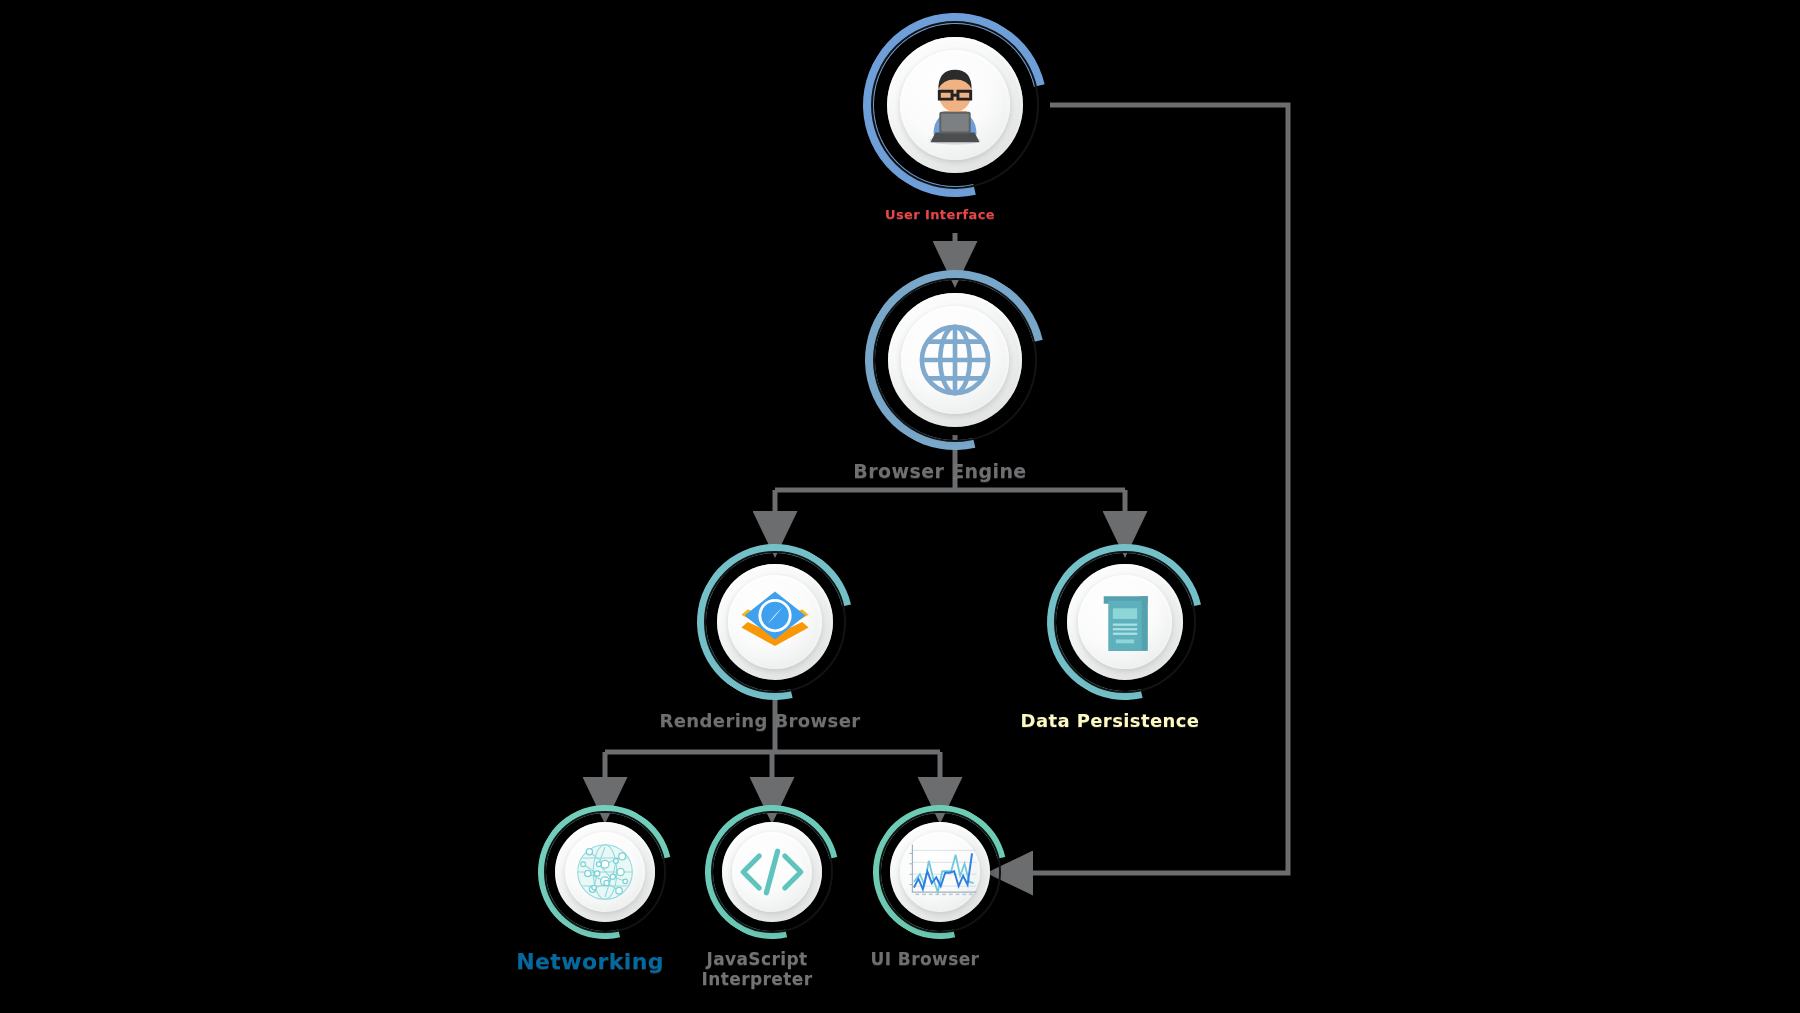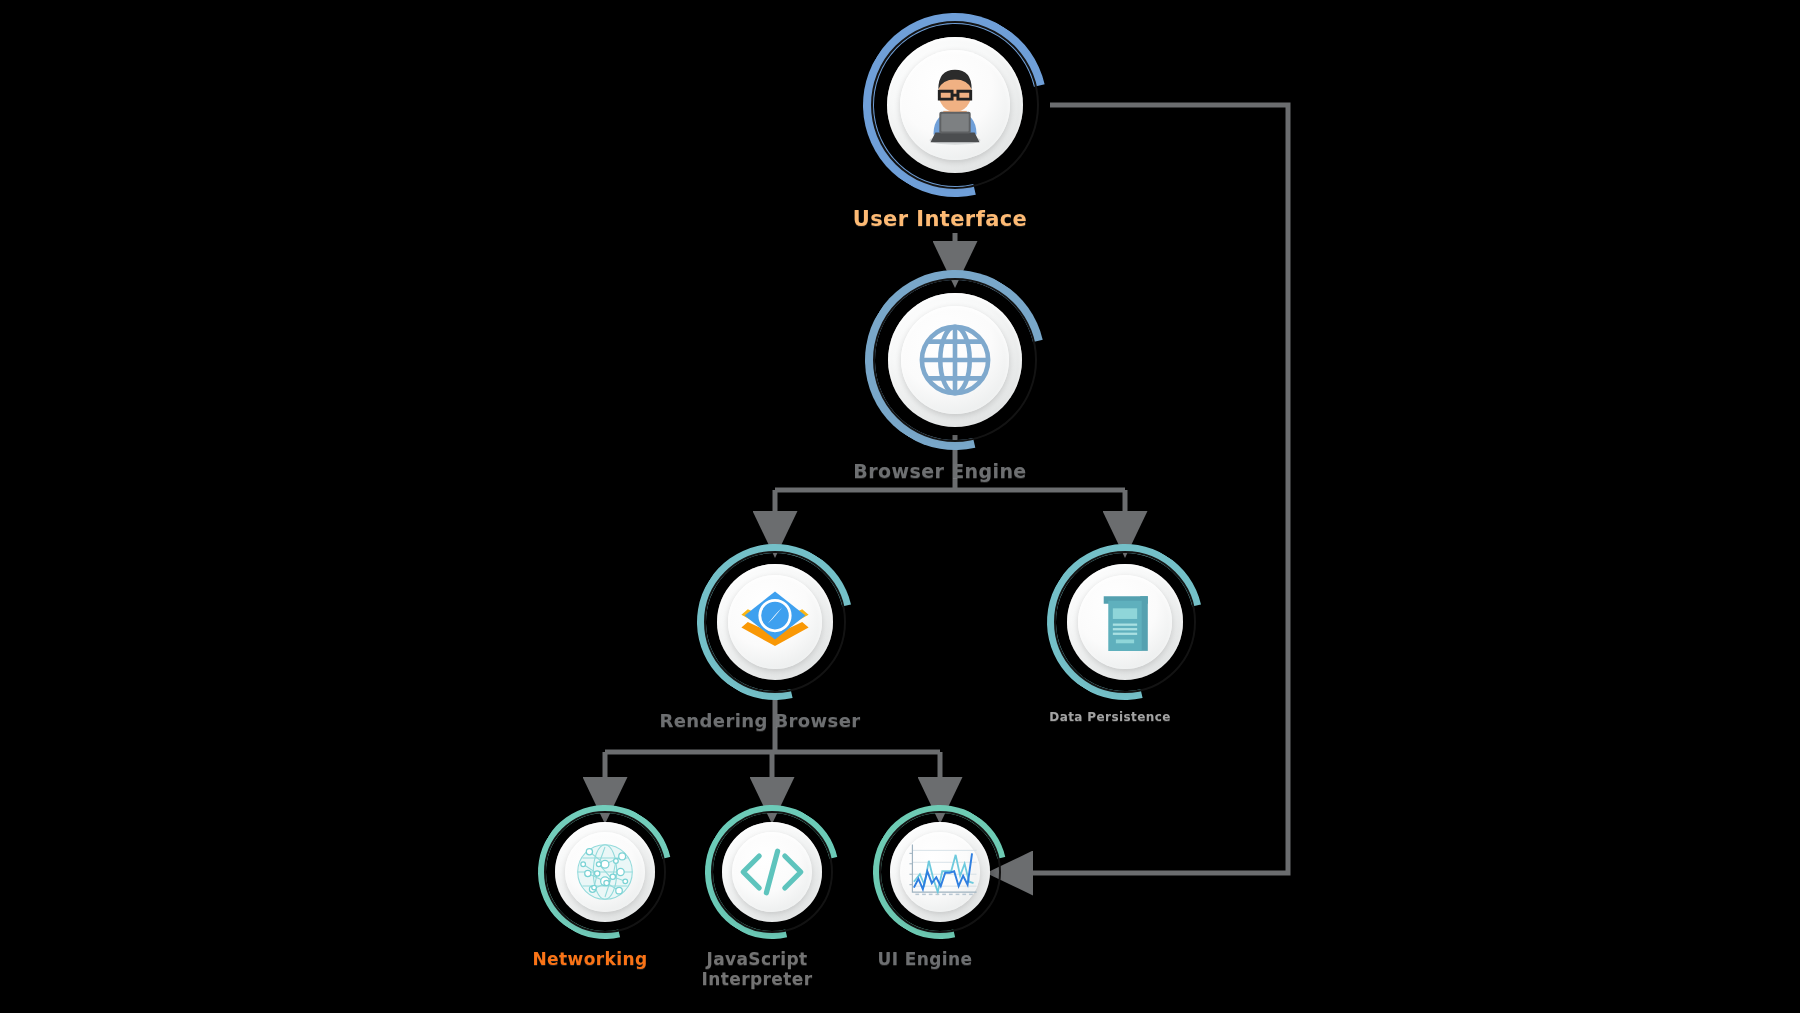--- a/index.html
+++ b/index.html
@@ -93,21 +93,21 @@
           <ellipse cx="50" cy="38" rx="17" ry="19" fill="#f0b183"></ellipse>
           <path d="M33,34 q0,-20 17,-20 q17,0 17,20 q-4,-10 -17,-10 q-13,0 -17,10 z" fill="#2b2b2b"></path>
           <path d="M34,36 h13 v8 h-13 z M53,36 h13 v8 h-13 z" fill="none" stroke="#232323" stroke-width="3"></path>
           <path d="M47,40 h6" stroke="#232323" stroke-width="3"></path>
           <path d="M30,78 h40 l5,10 h-50 z" fill="#4b4d4f"></path>
           <rect x="34" y="57" width="32" height="22" rx="2" fill="#5f6163"></rect>
           <rect x="36" y="59" width="28" height="18" rx="1" fill="#7d8082"></rect>
         </svg>
       </div>
     </div>
-    <div class="caption" style="font-size: 21px; color: #fdba74; width: 284px; margin-left: -30px;">User Interface</div>
+    <div class="caption" style="font-size: 13px; color: #ef4444; width: 284px; margin-left: -30px;">User Interface</div>
   </div>
 
   <div class="node" id="n1" style="width: 220px; left: 845px; top: 270px;">
     <div class="disc" style="width: 180px; height: 180px;">
       <div class="arc" style="border-width: 10px; border-color: rgb(121, 167, 201) transparent rgb(121, 167, 201) rgb(121, 167, 201); transform: rotate(32deg);"></div>
       <div class="hairline" style="left: 8px; top: 8px; width: 164px; height: 164px;"></div>
       <div class="plate" style="left: 23px; top: 23px; width: 134px; height: 134px;"></div>
       <div class="plate2" style="left: 36px; top: 36px; width: 108px; height: 108px;"></div>
       <div class="glyph">
         <svg width="92" height="92" viewBox="0 0 100 100" fill="none" stroke="#7fa9cd" stroke-width="5">
@@ -157,21 +157,21 @@
           <rect x="34" y="32" width="32" height="14" fill="#8fd6d9"></rect>
           <g fill="#a9e0e2">
             <rect x="34" y="52" width="32" height="3"></rect>
             <rect x="34" y="58" width="32" height="3"></rect>
             <rect x="34" y="64" width="32" height="3"></rect>
           </g>
           <rect x="38" y="73" width="24" height="5" fill="#8fd6d9"></rect>
         </svg>
       </div>
     </div>
-    <div class="caption" style="font-size: 12px; color: #a3a3a3; width: 256px; margin-left: -30px;">Data Persistence</div>
+    <div class="caption" style="font-size: 18px; color: #fef9c3; width: 256px; margin-left: -30px;">Data Persistence</div>
   </div>
 
   <div class="node" id="n4" style="width: 174px; left: 518px; top: 805px;">
     <div class="disc" style="width: 134px; height: 134px;">
       <div class="arc" style="border-width: 8px; border-color: rgb(114, 205, 187) transparent rgb(114, 205, 187) rgb(114, 205, 187); transform: rotate(32deg);"></div>
       <div class="hairline" style="left: 6px; top: 6px; width: 122px; height: 122px;"></div>
       <div class="plate" style="left: 17px; top: 17px; width: 100px; height: 100px;"></div>
       <div class="plate2" style="left: 27px; top: 27px; width: 80px; height: 80px;"></div>
       <div class="glyph">
         <svg width="78" height="78" viewBox="0 0 100 100">
@@ -200,21 +200,21 @@
             <circle cx="52" cy="64" r="3.4"></circle>
               <circle cx="36" cy="70" r="3"></circle>
             <circle cx="76" cy="62" r="3"></circle>
               <circle cx="22" cy="40" r="3"></circle>
             <circle cx="64" cy="36" r="3"></circle>
               <circle cx="42" cy="40" r="3"></circle>
           </g>
         </svg>
       </div>
     </div>
-    <div class="caption" style="font-size: 17px; color: #f97316; width: 234px; margin-left: -30px;">Networking</div>
+    <div class="caption" style="font-size: 22px; color: #0369a1; width: 234px; margin-left: -30px;">Networking</div>
   </div>
 
   <div class="node" id="n5" style="width: 174px; left: 685px; top: 805px;">
     <div class="disc" style="width: 134px; height: 134px;">
       <div class="arc" style="border-width: 8px; border-color: rgb(108, 203, 184) transparent rgb(108, 203, 184) rgb(108, 203, 184); transform: rotate(32deg);"></div>
       <div class="hairline" style="left: 6px; top: 6px; width: 122px; height: 122px;"></div>
       <div class="plate" style="left: 17px; top: 17px; width: 100px; height: 100px;"></div>
       <div class="plate2" style="left: 27px; top: 27px; width: 80px; height: 80px;"></div>
       <div class="glyph">
         <svg width="80" height="80" viewBox="0 0 100 100" fill="none" stroke="#5ec4bd" stroke-width="6.5" stroke-linecap="round" stroke-linejoin="round">
@@ -260,16 +260,16 @@
               <rect x="49" y="74" width="5" height="2"></rect>
             <rect x="58" y="74" width="5" height="2"></rect>
               <rect x="67" y="74" width="5" height="2"></rect>
             <rect x="76" y="74" width="5" height="2"></rect>
               <rect x="85" y="74" width="5" height="2"></rect>
             <rect x="94" y="74" width="5" height="2"></rect>
           </g>
         </svg>
       </div>
     </div>
-    <div class="caption" style="font-size: 17px; color: rgb(109, 111, 113); width: 234px; margin-left: -30px;">UI Engine</div>
+    <div class="caption" style="font-size: 17px; color: rgb(109, 111, 113); width: 234px; margin-left: -30px;">UI Browser</div>
   </div>
 
 </div>
 
 </body></html>

